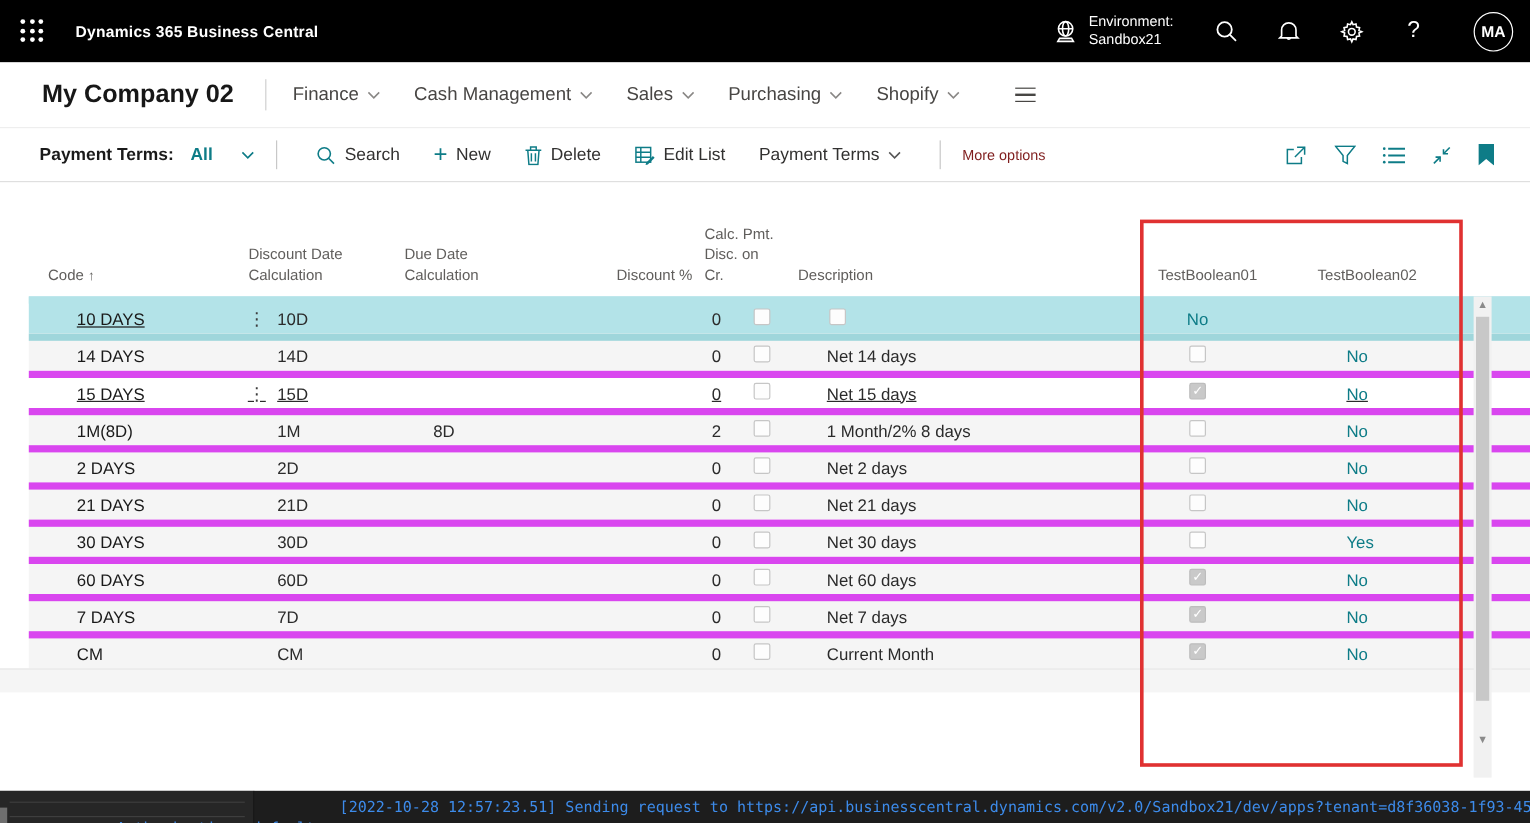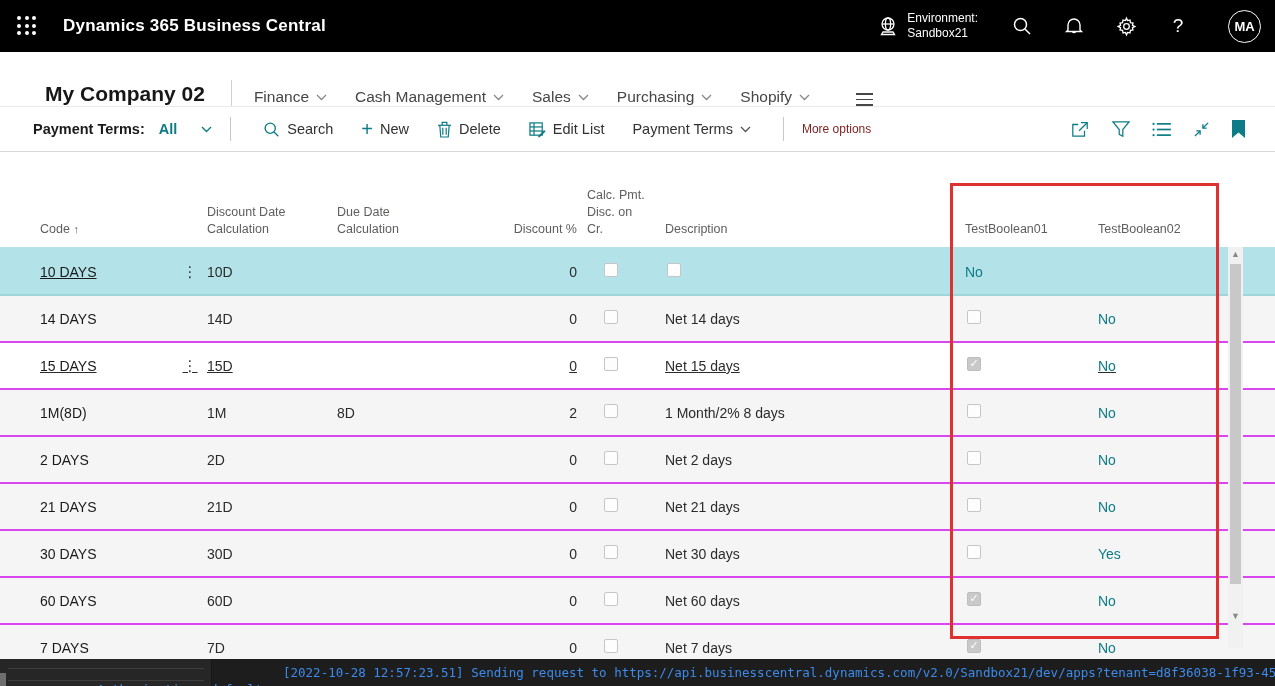--- a/index.html
+++ b/index.html
@@ -4,30 +4,30 @@
 <style>
   * { margin:0; padding:0; box-sizing:border-box; }
   html,body { width:1275px; height:686px; overflow:hidden; }
   body { font-family:"Liberation Sans","DejaVu Sans",sans-serif; background:#ffffff; position:relative; }
   #app { position:relative; width:1275px; height:686px; background:#fff; overflow:hidden; }
 
   
   .topbar { position:absolute; left:0; top:0; width:1275px; height:52px; background:#000; display:flex; align-items:center; color:#fff; }
   .waffle { width:24px; height:24px; margin-left:15px; display:grid; grid-template-columns:repeat(3,1fr); grid-template-rows:repeat(3,1fr); gap:3px; padding:2px; cursor:pointer; }
   .waffle i { width:4px; height:4px; background:#fff; border-radius:50%; }
-  .app-title { margin-left:24px; font-size:17px; font-weight:bold; letter-spacing:.2px; }
+  .app-title { margin-left:24px; font-size:13px; font-weight:bold; letter-spacing:.2px; }
   .topbar-right { margin-left:auto; display:flex; align-items:center; gap:0; }
   .env { display:flex; align-items:center; gap:8px; margin-right:18px; }
   .env-text { font-size:12px; line-height:1.25; }
   .top-icon { width:52px; height:52px; display:flex; align-items:center; justify-content:center; cursor:pointer; }
   .qmark { font-size:19px; color:#fff; font-weight:400; }
   .avatar { width:33px; height:33px; border:1.5px solid #fff; border-radius:50%; display:flex; align-items:center; justify-content:center; font-size:13px; font-weight:bold; margin:0 14px 0 24px; cursor:pointer; }
 
   
-  .navbar { position:absolute; left:0; top:52px; width:1275px; height:55px; background:#fff; border-bottom:1px solid #eaeaea; display:flex; align-items:flex-end;padding-left:10px; }
+  .navbar { position:absolute; left:0; top:52px; width:1275px; height:55px; background:#fff; border-bottom:1px solid #eaeaea; display:flex; align-items:center; }
   .company { font-size:21px; font-weight:bold; color:#171717; margin-left:35px; cursor:pointer; }
   .nav-divider { width:1px; height:26px; background:#d0d0d0; margin:0 22px 0 26px; }
   .nav-items { display:flex; align-items:center; gap:28px; }
   .nav-item { display:flex; align-items:center; gap:7px; font-size:15.5px; color:#484644; cursor:pointer; }
   .nav-burger { margin-left:46px; display:flex; flex-direction:column; gap:4px; cursor:pointer; }
   .nav-burger i { display:block; width:17px; height:1.6px; background:#484644; }
 
   
   .toolbar { position:absolute; left:0; top:107px; width:1275px; height:45px; background:#fff; border-bottom:1px solid #d8d8d8; display:flex; align-items:center; }
   .list-label { font-size:14.5px; font-weight:bold; color:#1a1a1a; margin-left:33px; }
@@ -41,21 +41,21 @@
 
   
   .grid-area { position:absolute; left:0; top:152px; width:1275px; height:490px; background:#fff; }
   .hdr-row, .trow { display:grid; grid-template-columns:133px 34px 130px 130px 120px 78px 300px 133px 120px; padding-left:40px; }
   .hdr-row { height:95px; align-items:end; padding-bottom:9px; color:#605e5c; font-size:12.5px; }
   .hdr-row .h { line-height:1.35; }
   .h-wrap-due { display:block; width:86px; }
   .h-wrap-ddate { display:block; width:110px; }
   .h-wrap-calc { display:block; width:58px; }
   .col-r { text-align:right; padding-right:10px; }
-  .trow { height:47px; align-items:center; background:#f5f5f5; border-top:2px solid #d946ef; font-size:14px; color:#2b2b2b; cursor:pointer; }
+  .trow { height:31px; align-items:center; background:#f5f5f5; border-top:6px solid #d946ef; font-size:14px; color:#2b2b2b; cursor:pointer;margin-left:24px; }
   .trow.white { background:#ffffff;text-decoration:underline; }
   .trow.selected { background:#b3e3e8; border-top-color:#b3e3e8; }
   .trow.selected + .trow { border-top-color:#9fd6db; }
   .cell-code { color:#1a1a1a; }
   .trow.selected .cell-code { text-decoration:underline; }
   .cell-menu { color:#3b3b3b; font-size:15px; text-align:center; }
   .cell-link { color:var(--accent); }
   .endcap { height:20px; background:#f5f5f5; border-top:1px solid #e7e7e7; }
 
   

